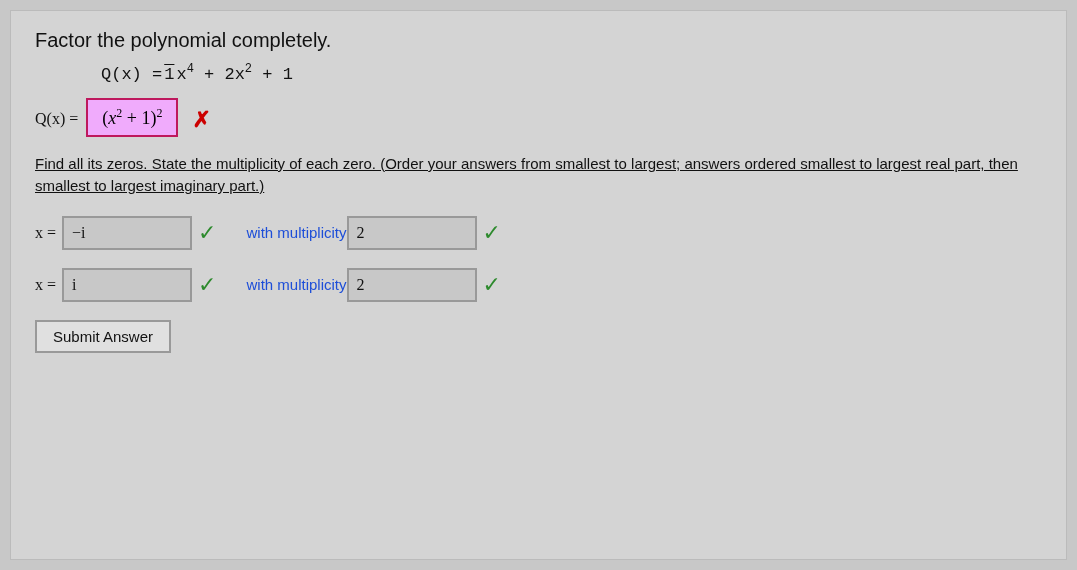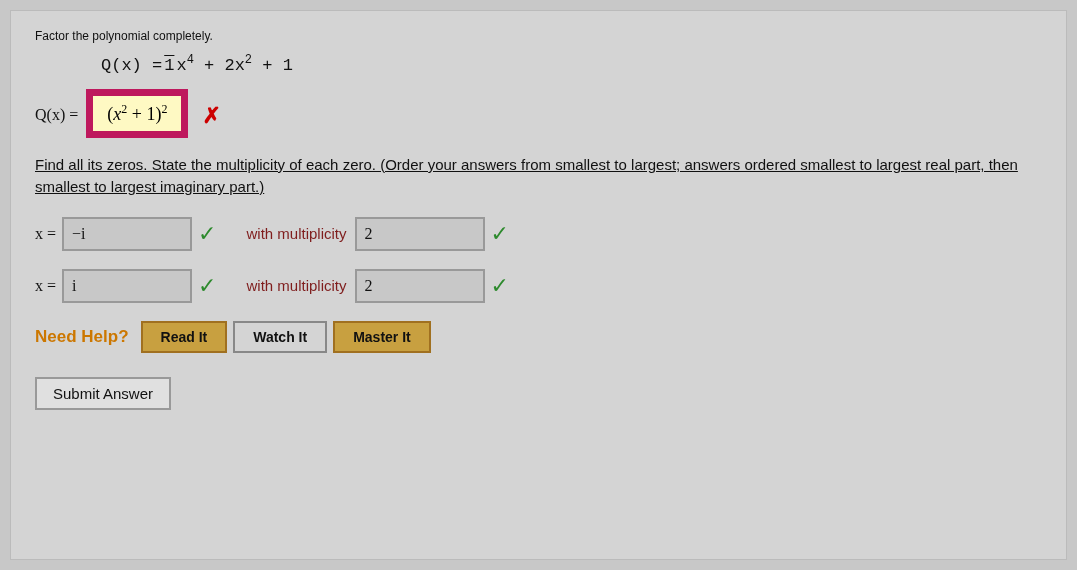--- a/index.html
+++ b/index.html
@@ -14,21 +14,21 @@
       padding: 10px;
     }
     .main-container {
       background: #d4d4d4;
       width: 1060px;
       min-height: 550px;
       padding: 18px 24px 20px 24px;
       border: 1px solid #bbb;
     }
     .problem-title {
-      font-size: 12px;
+      font-size: 20px;
       font-weight: normal;
       color: #111;
       margin-bottom: 10px;
     }
     .polynomial-eq {
       font-size: 17px;
       color: #111;
       margin-left: 66px;
       margin-bottom: 14px;
       font-family: Liberation Mono, monospace;
@@ -74,23 +74,22 @@
       border: 2px solid #999;
       width: 130px;
       height: 34px;
       font-size: 16px;
       font-family: 'Times New Roman', serif;
       padding: 2px 8px;
       color: #111;
     }
     .with-mult-label {
       font-size: 15px;
-      color: #7f1d1d;
+      color: #1d4ed8;
       margin-left: 30px;
-      margin-right: 8px;
       white-space: nowrap;
     }
     .mult-input {
       background: #c8c8c8;
       border: 2px solid #999;
       width: 130px;
       height: 34px;
       font-size: 16px;
       font-family: 'Times New Roman', serif;
       padding: 2px 8px;
@@ -132,22 +131,22 @@
     .submit-btn {
       background: #e0e0e0;
       border: 2px solid #999;
       padding: 6px 16px;
       font-size: 15px;
       cursor: pointer;
       color: #111;
     }
     sup { font-size: 12px; }
     .boxed-answer {
-      border: 7px solid #be185d;
-      background: #fef9c3;
+      border: 2px solid #be185d;
+      background: #f0abfc;
       padding: 6px 14px;
       display: inline-block;
       font-size: 18px;
       font-family: 'Times New Roman', serif;
       margin-right: 6px;
     }
     .italic { font-style: italic; }
     .green-check {
       color: #2d8a2d;
       font-size: 22px;
@@ -197,23 +196,17 @@
     <span class="zero-label">x =</span>
     <input class="zero-input" type="text" value="i" style="">
     <div class="row-check-area">
       <span class="green-check">✓</span>
     </div>
     <span class="with-mult-label">with multiplicity</span>
     <input class="mult-input" type="text" value="2" style="">
     <span class="green-check">✓</span>
   </div>
 
-  <div class="need-help-row">
-    <span class="need-help-label">Need Help?</span>
-    <button class="help-btn read-it-btn">Read It</button>
-    <button class="help-btn watch-it-btn">Watch It</button>
-    <button class="help-btn master-it-btn">Master It</button>
-  </div>
 
   <div style="display:flex; ">
     <button class="submit-btn">Submit Answer</button>
   </div>
 </div>
 
 </body></html>

